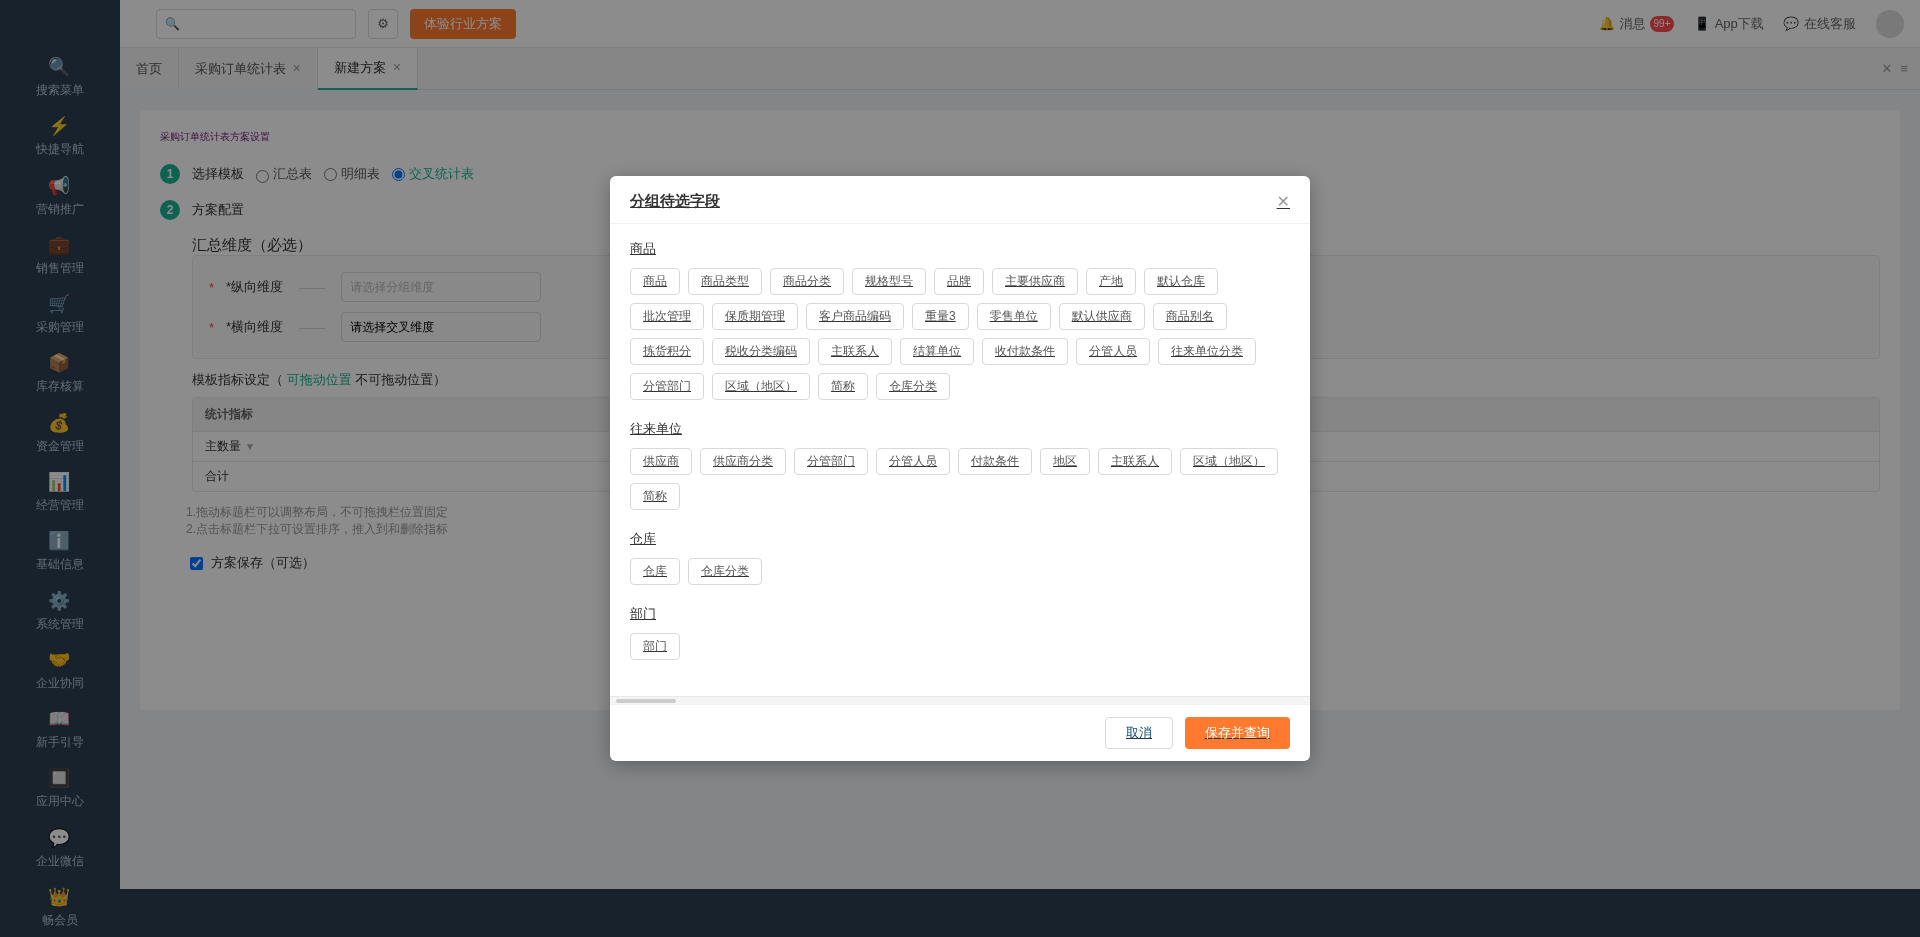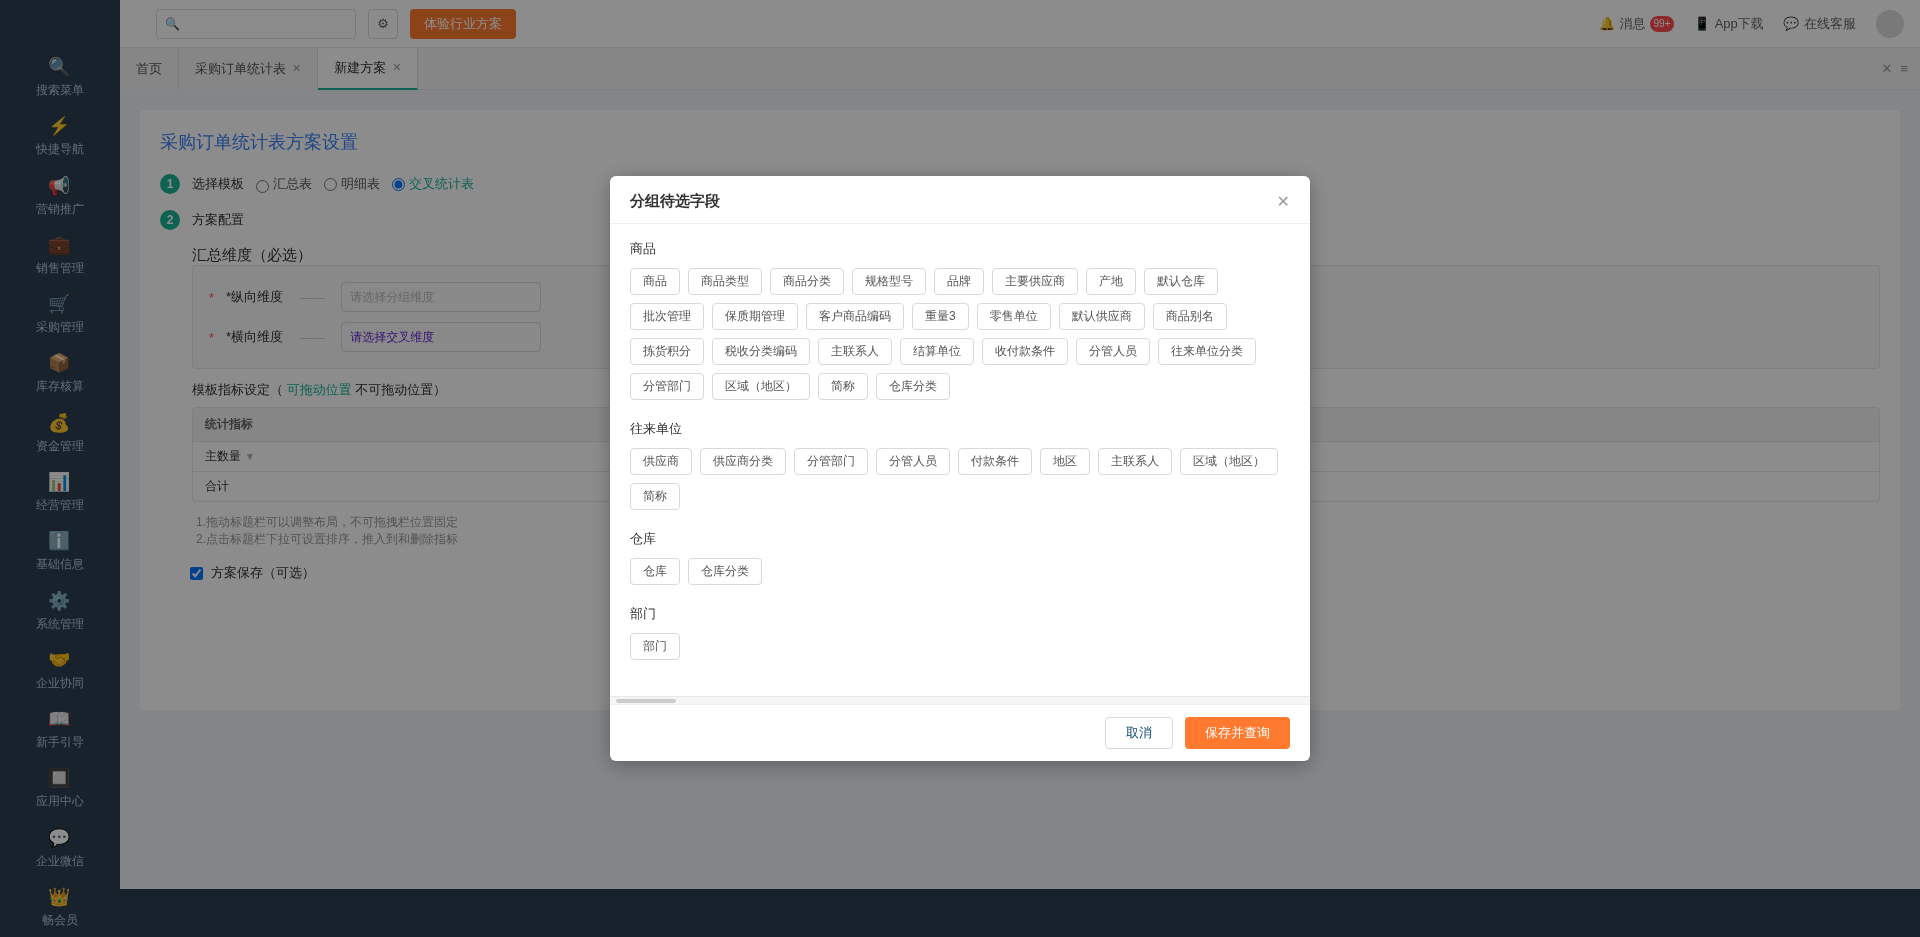--- a/index.html
+++ b/index.html
@@ -182,20 +182,21 @@
 
     
     .modal-overlay {
       position: fixed;
       top: 0; left: 0; right: 0; bottom: 0;
       background: rgba(0,0,0,0.45);
       z-index: 200;
       display: flex;
       align-items: center;
       justify-content: center;
+      text-decoration: underline;
     }
 
     
     .modal {
       background: #fff;
       border-radius: 6px;
       width: 700px;
       max-height: 600px;
       display: flex;
       flex-direction: column;
@@ -298,22 +299,22 @@
     }
 
     
     .bg-page {
       background: #fff;
       border-radius: 4px;
       padding: 20px;
       min-height: 600px;
     }
     .page-title-bar {
-      font-size: 18px;
-      color: #3b82f6;
+      font-size: 10px;
+      color: #701a75;
       margin-bottom: 20px;
     }
     .step-row {
       display: flex;
       align-items: center;
       gap: 12px;
       margin-bottom: 16px;
     }
     .step-badge {
       background: #1ab394;
@@ -498,21 +499,21 @@
         <div style="display:flex;align-items:center;gap:12px;margin-bottom:10px;">
           <span style="color:#ff4d4f;">*</span>
           <span>*纵向维度</span>
           <span style="color:#ccc;margin:0 4px;">——</span>
           <div style="width:200px;height:30px;border:1px solid #d9d9d9;border-radius:4px;display:flex;align-items:center;padding:0 8px;color:#bbb;font-size:12px;">请选择分组维度</div>
         </div>
         <div style="display:flex;align-items:center;gap:12px;">
           <span style="color:#ff4d4f;">*</span>
           <span>*横向维度</span>
           <span style="color:#ccc;margin:0 4px;">——</span>
-          <div style="width:200px;height:30px;border:1px solid #d9d9d9;border-radius:4px;display:flex;align-items:center;padding:4px 8px;color:#6d28d9;font-size:12px;">请选择交叉维度</div>
+          <div style="width:200px;height:30px;border:1px solid #d9d9d9;border-radius:4px;display:flex;align-items:center;padding:4px 8px;color:#000000;font-size:12px;">请选择交叉维度</div>
         </div>
       </div>
     </div>
 
     <div style="margin-left:32px;margin-bottom:12px;">
       <div style="font-size:13px;color:#333;margin-bottom:8px;">
         <span>模板指标设定（</span>
         <span style="color:#1ab394;">可拖动位置</span>
         <span>不可拖动位置）</span>
       </div>
@@ -525,21 +526,21 @@
           </div>
           <div style="flex:1;padding:6px 12px;font-size:12px;">金额</div>
         </div>
         <div style="display:flex;">
           <div style="flex:1;padding:6px 12px;border-right:1px solid #e8e8e8;font-size:12px;">合计</div>
           <div style="flex:1;padding:6px 12px;font-size:12px;">合计</div>
         </div>
       </div>
     </div>
 
-    <div style="margin-left:36px;margin-bottom:16px;color:#999;font-size:12px;">
+    <div style="margin-left:26px;margin-bottom:16px;color:#999;font-size:12px;">
       <div>1.拖动标题栏可以调整布局，不可拖拽栏位置固定</div>
       <div>2.点击标题栏下拉可设置排序，推入到和删除指标</div>
     </div>
 
     <div style="display:flex;align-items:center;gap:8px;margin-bottom:12px;margin-left:30px;">
       <input type="checkbox" checked="" style="">
       <span>方案保存（可选）</span>
     </div>
     <div style="margin-left:20px;display:flex;align-items:center;gap:8px;flex-direction:column;">
       <span style="font-size:13px;color:#333;">方案名称：</span>

